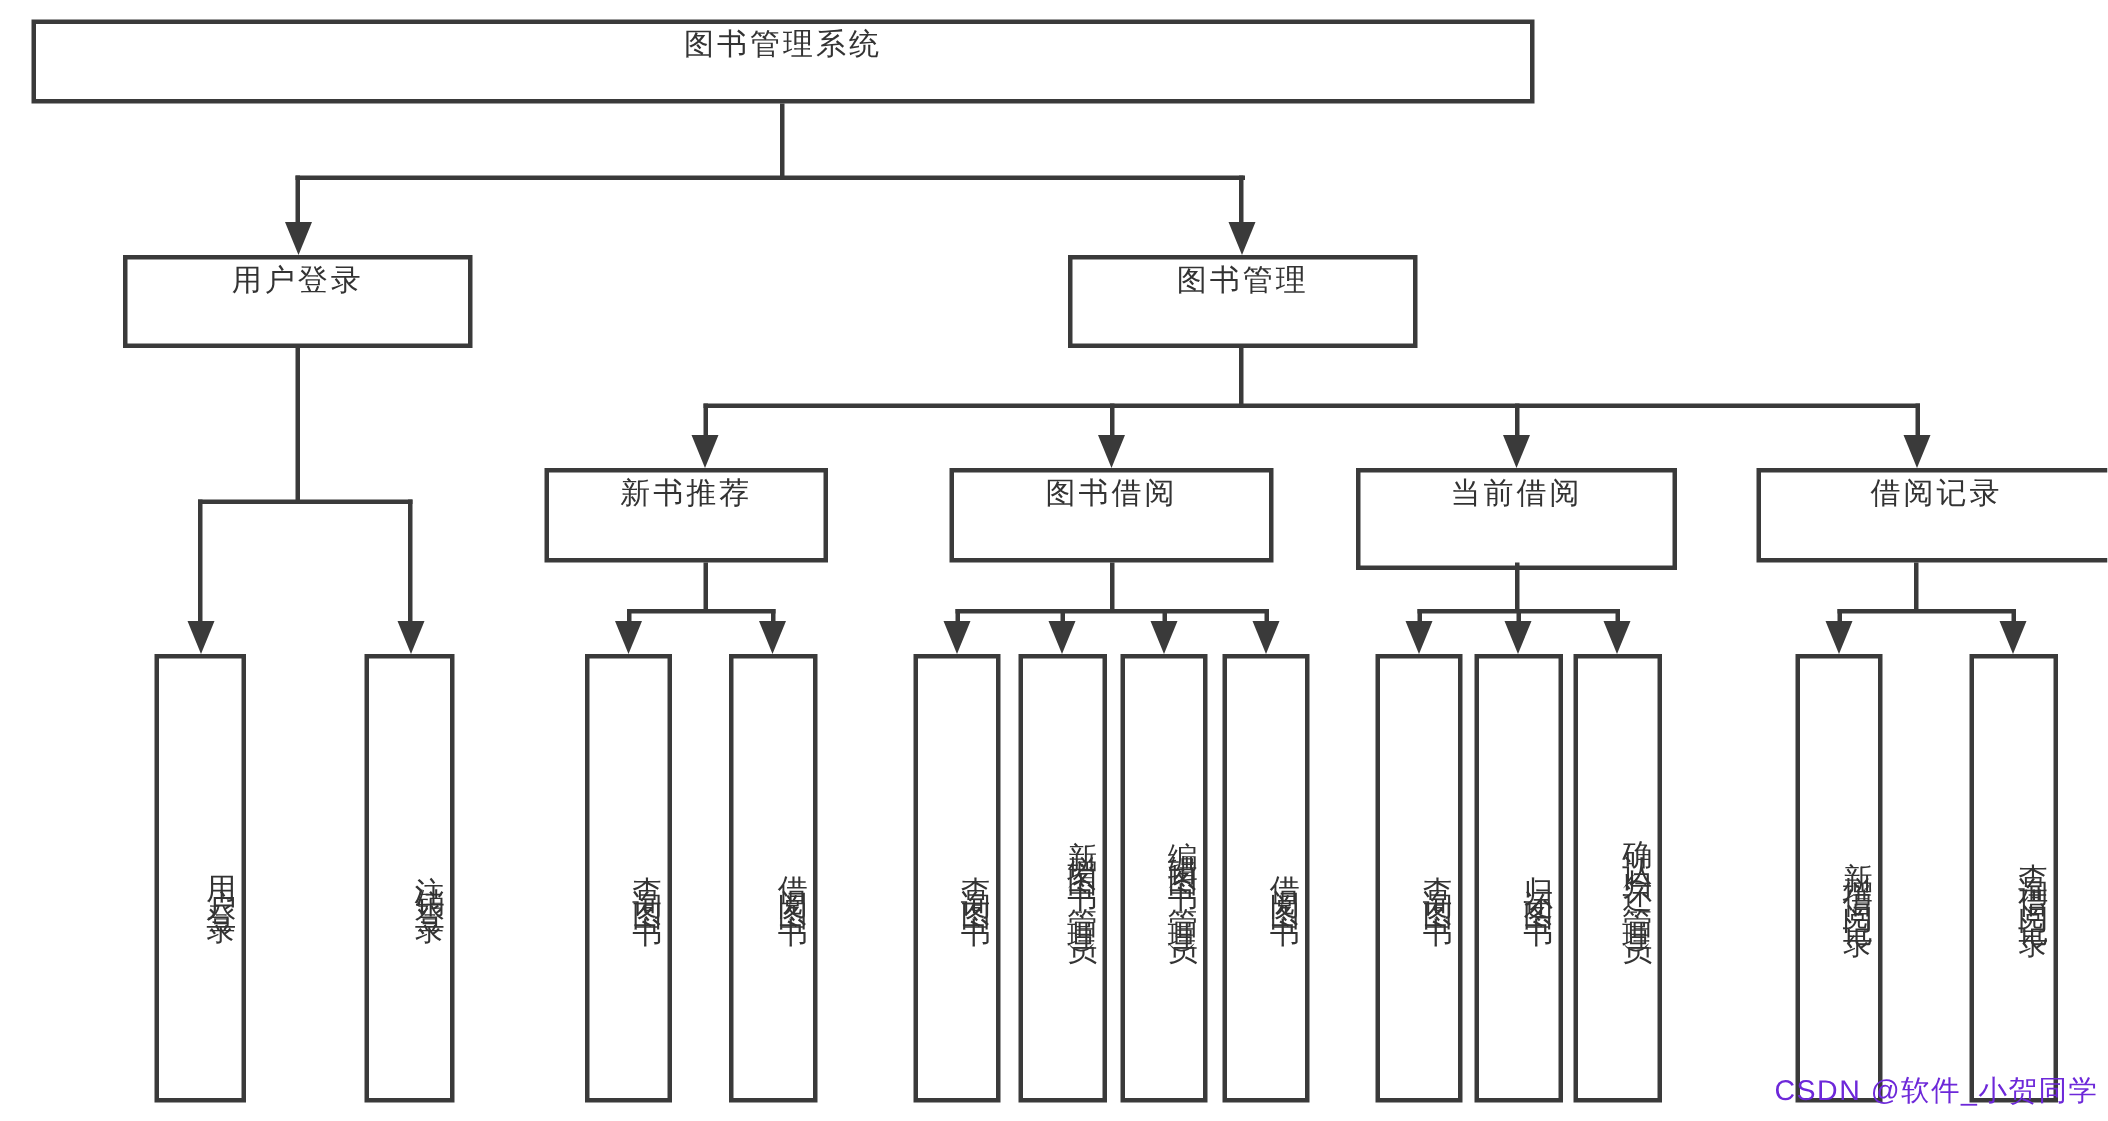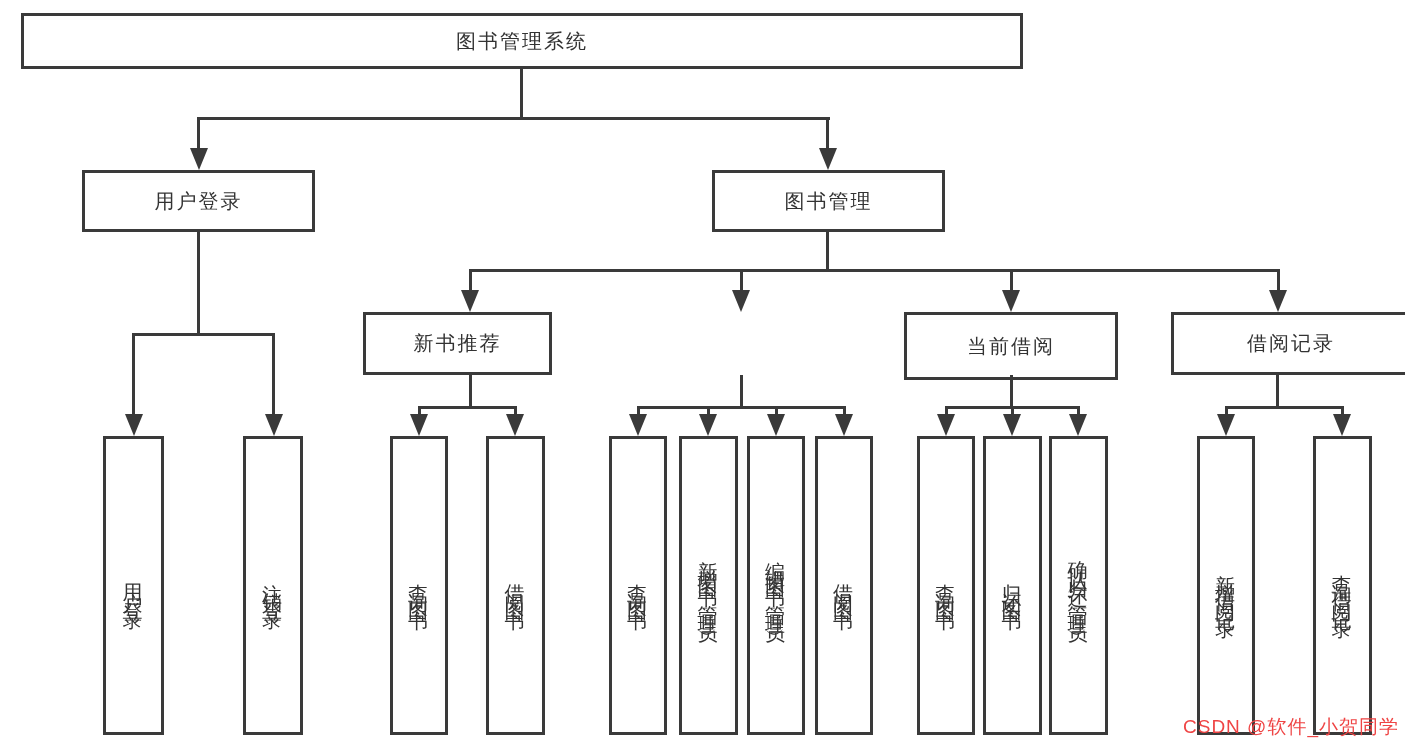--- a/index.html
+++ b/index.html
@@ -3,36 +3,36 @@
 <meta charset="utf-8">
 <style>
   html,body { margin:0; padding:0; background:#fff; }
   .stage {
     position:relative; width:1405px; height:747px; background:#fff;
     font-family:"Liberation Sans", sans-serif; overflow:hidden;
   }
   .box {
     position:absolute; box-sizing:border-box;
     border:3px solid #3a3a3a; background:#fff;
-    display:flex; align-items:center; justify-content:center;
+    display:flex; align-items:flex-start; justify-content:center;
     font-size:20px; color:#333; letter-spacing:2px;
   }
   .vbox {
     writing-mode:vertical-rl; text-orientation:mixed;
     letter-spacing:9px; font-size:20px;
   }
   .line { position:absolute; background:#3a3a3a; }
   .arrow {
     position:absolute; width:0; height:0;
     border-left:9px solid transparent; border-right:9px solid transparent;
     border-top:22px solid #3a3a3a;
   }
   .watermark {
     position:absolute; left:1183px; top:714px; z-index:5;
-    font-size:19px; color:#ef4444; letter-spacing:1px; white-space:nowrap;
+    font-size:19px; color:#6d28d9; letter-spacing:1px; white-space:nowrap;
   }
 </style>
 </head>
 <body>
 
 <div class="stage">
 
   <div class="box" style="left:21px; top:13px; width:1002px; height:56px;">
     <span>图书管理系统</span>
   </div>
@@ -64,20 +64,23 @@
   <div class="arrow" style="left:461px;  top:290px;"></div>
   <div class="line" style="left:740px;  top:269px; width:3px; height:25px;"></div>
   <div class="arrow" style="left:732px;  top:290px;"></div>
   <div class="line" style="left:1010px; top:269px; width:3px; height:25px;"></div>
   <div class="arrow" style="left:1002px; top:290px;"></div>
   <div class="line" style="left:1277px; top:269px; width:3px; height:25px;"></div>
   <div class="arrow" style="left:1269px; top:290px;"></div>
 
   <div class="box" style="left:363px; top:312px; width:189px; height:63px;">
     <span>新书推荐</span>
+  </div>
+  <div class="box" style="left:633px; top:312px; width:216px; height:63px;">
+    <span>图书借阅</span>
   </div>
   <div class="box" style="left:904px; top:312px; width:214px; height:68px;">
     <span>当前借阅</span>
   </div>
   <div class="box" style="left:1171px; top:312px; width:240px; height:63px;">
     <span>借阅记录</span>
   </div>
 
   <div class="line" style="left:469px; top:375px; width:3px;  height:33px;"></div>
   <div class="line" style="left:418px; top:406px; width:99px; height:3px;"></div>

